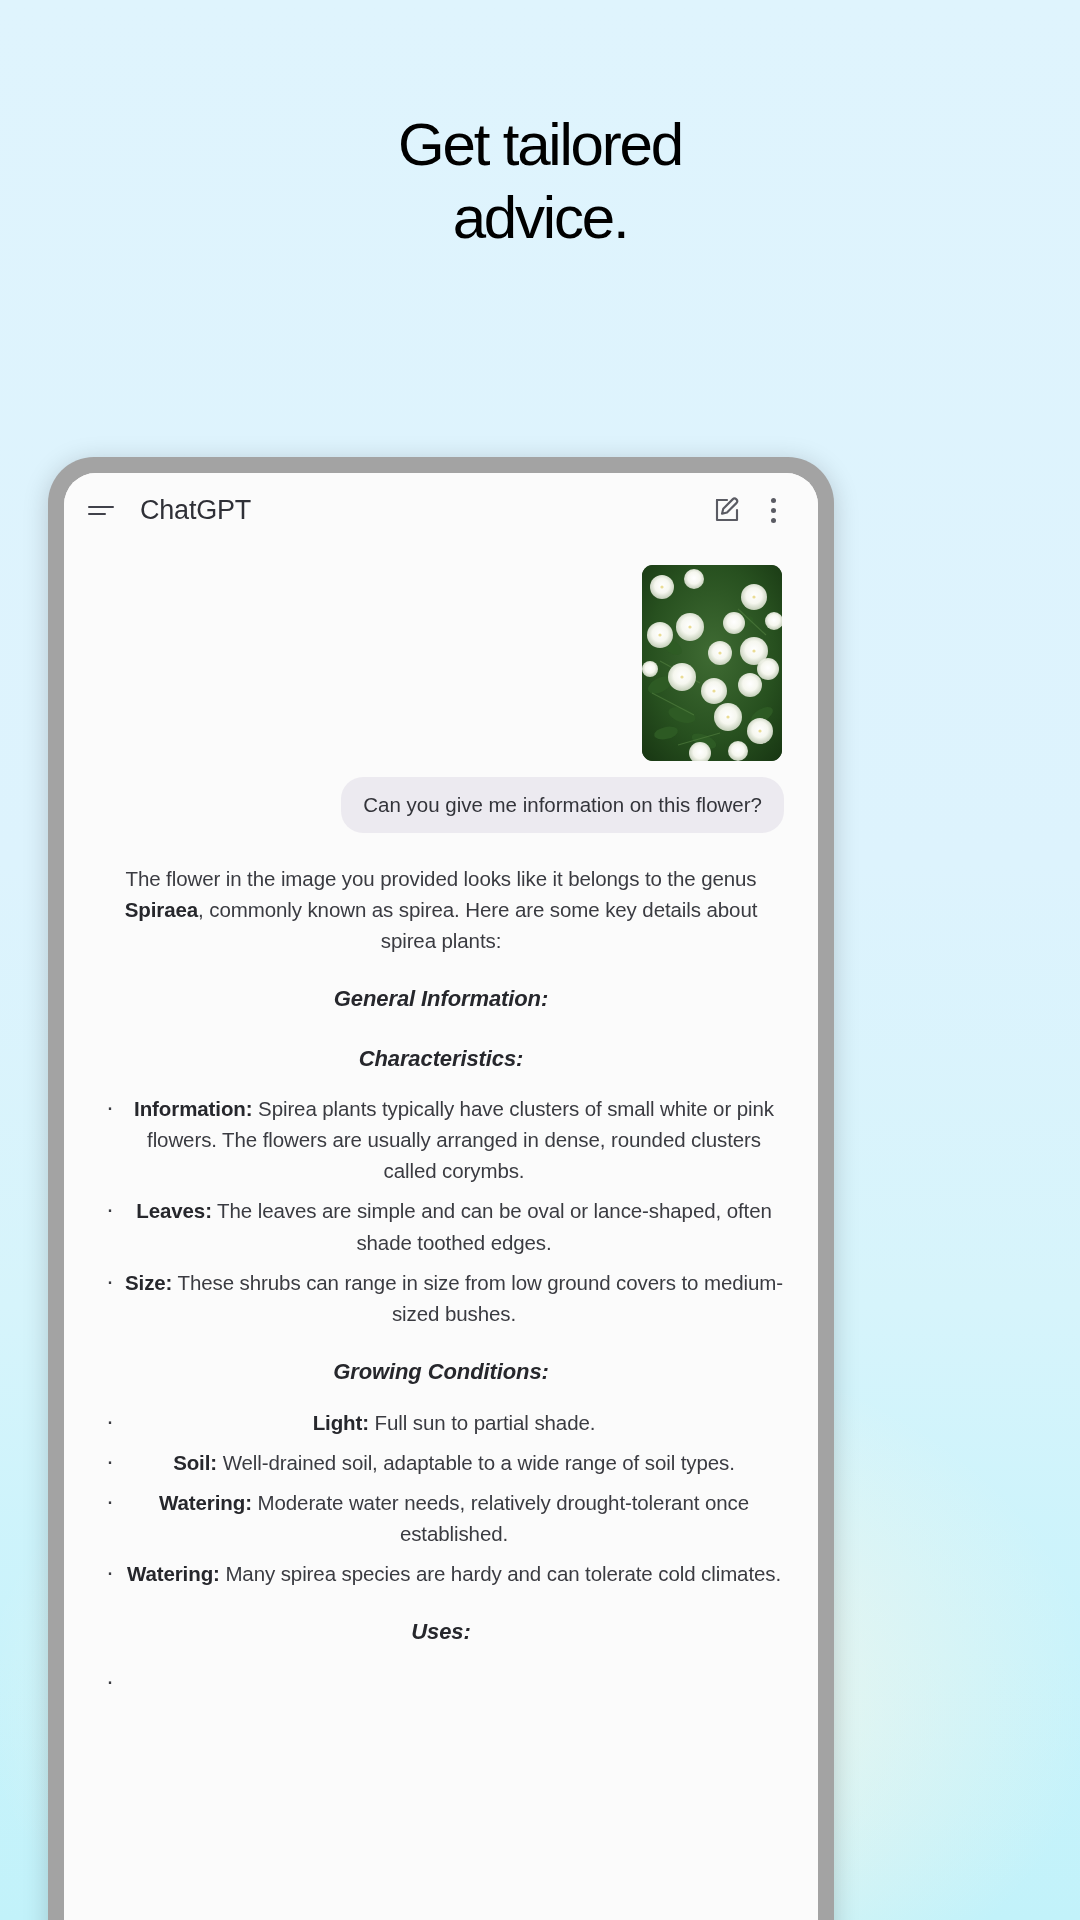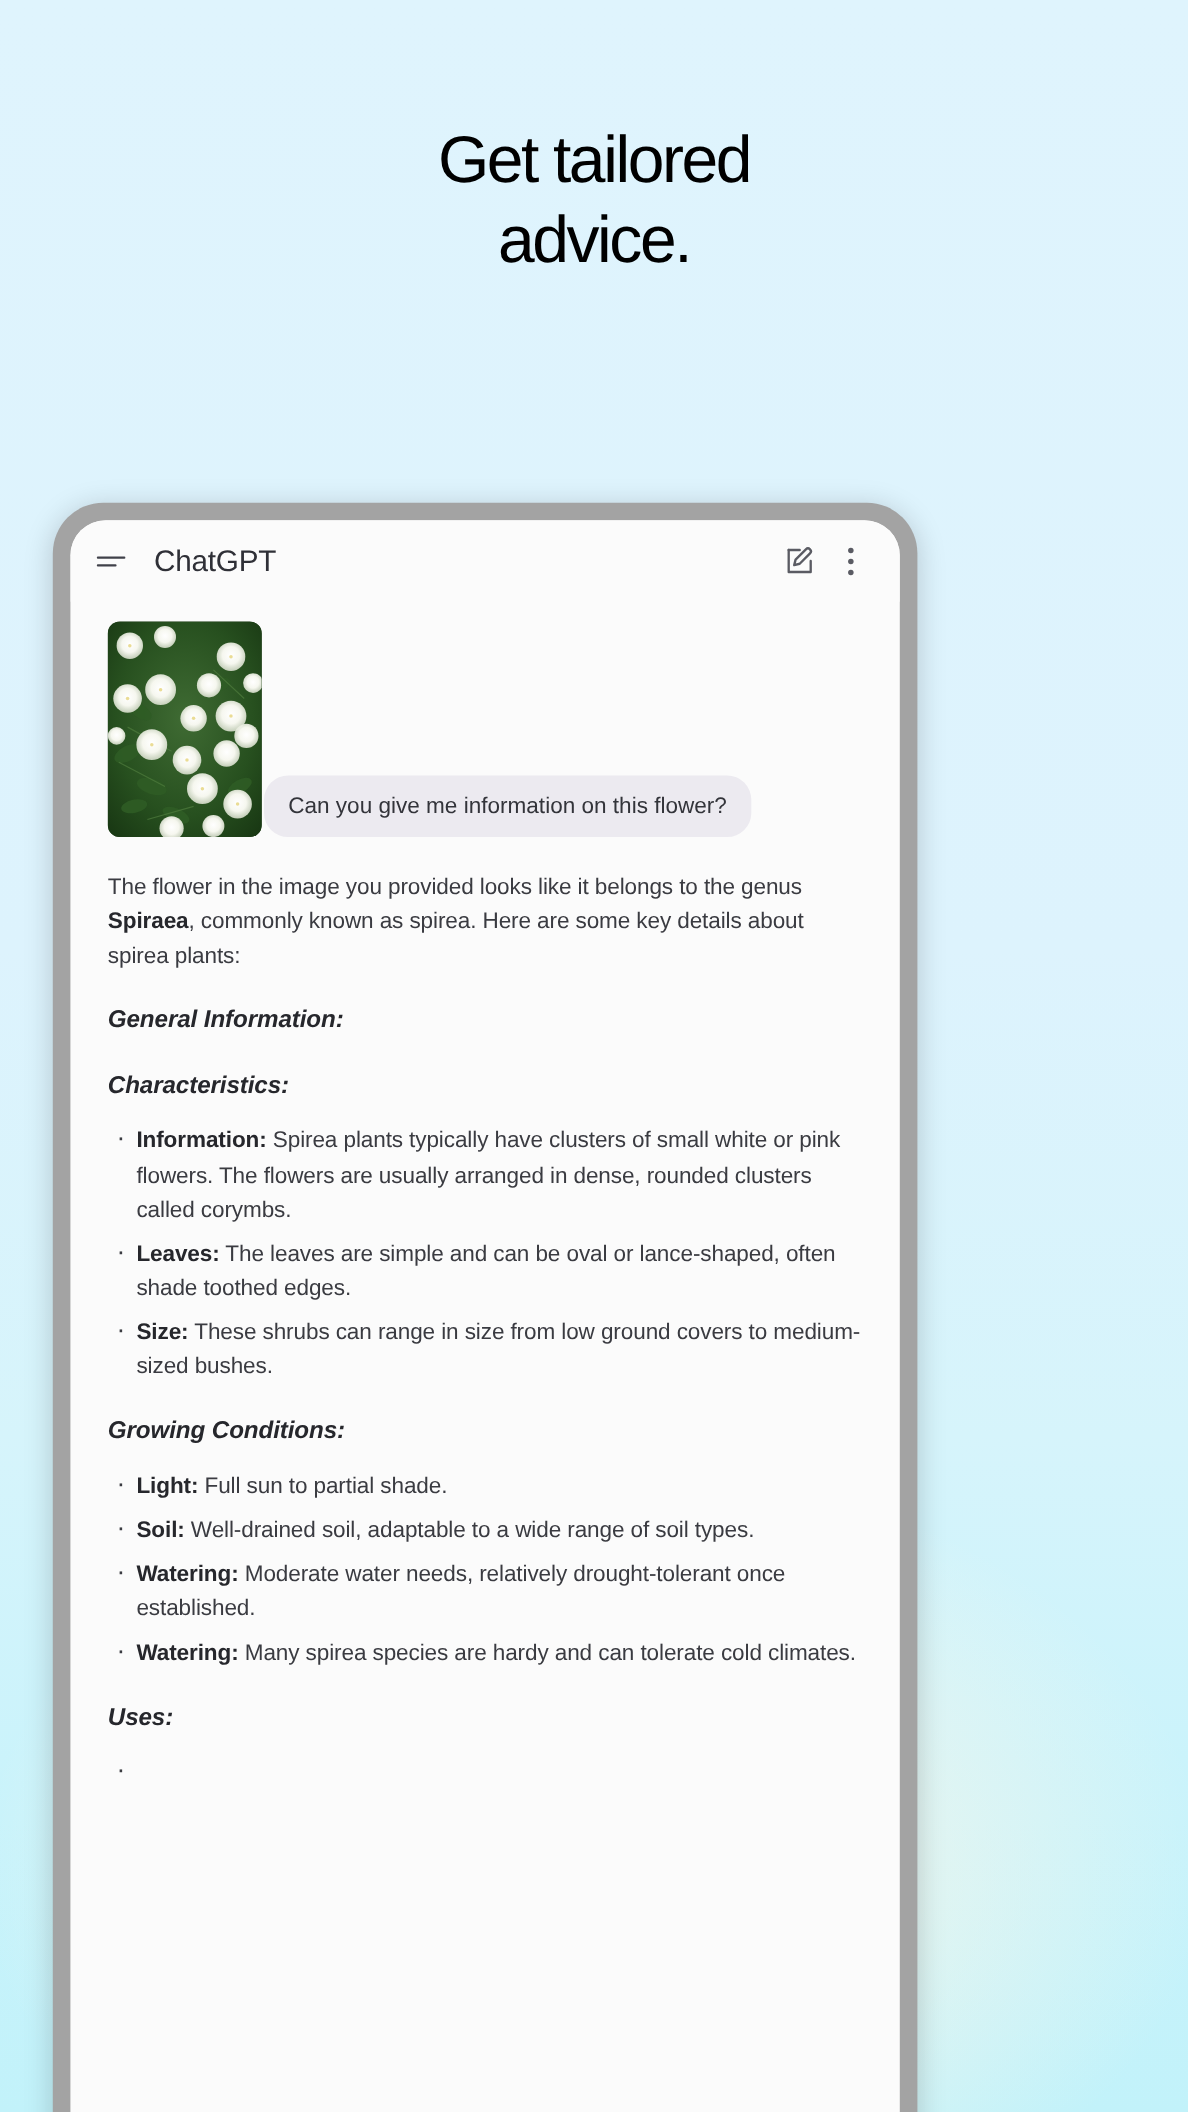--- a/index.html
+++ b/index.html
@@ -109,20 +109,21 @@
     position: relative;
     overflow: hidden;
     padding: 0 0 0 0;
   }
   .convo-inner {
     padding: 18px 34px 0 34px;
   }
 
   .user-block {
     display: flex;
+    flex-direction: column;
     align-items: flex-end;
   }
   .attached-photo {
     width: 140px;
     height: 196px;
     border-radius: 11px;
     overflow: hidden;
     background: #25421f;
     position: relative;
     margin-right: 2px;
@@ -139,20 +140,21 @@
     line-height: 1.35;
     max-width: 560px;
   }
 
   .assistant {
     margin-top: 30px;
     color: #3a3b41;
     font-size: 20.5px;
     line-height: 1.52;
     letter-spacing: -0.1px;
+    text-align: center;
   }
   .assistant p { margin: 0 0 20px 0; }
   .assistant .sec-head {
     font-style: italic;
     font-weight: 700;
     font-size: 22px;
     color: #26272c;
     margin: 26px 0 18px 0;
   }
   .assistant ul {

